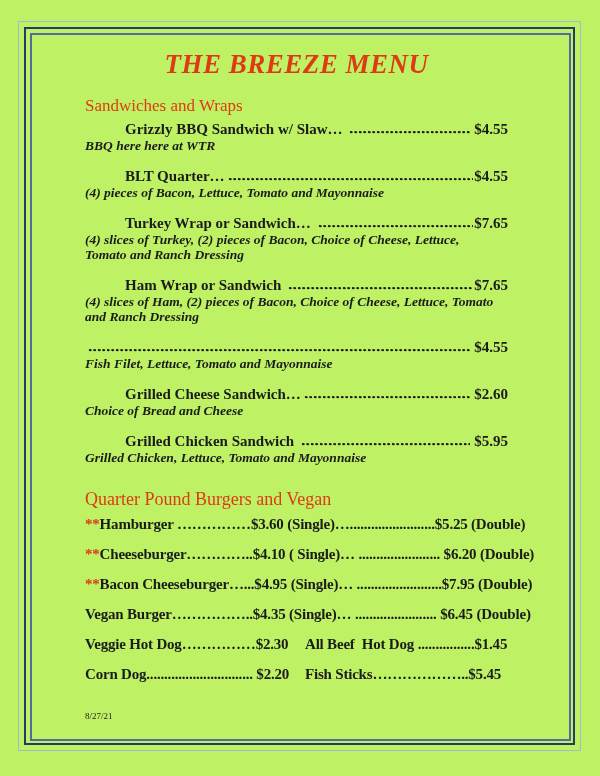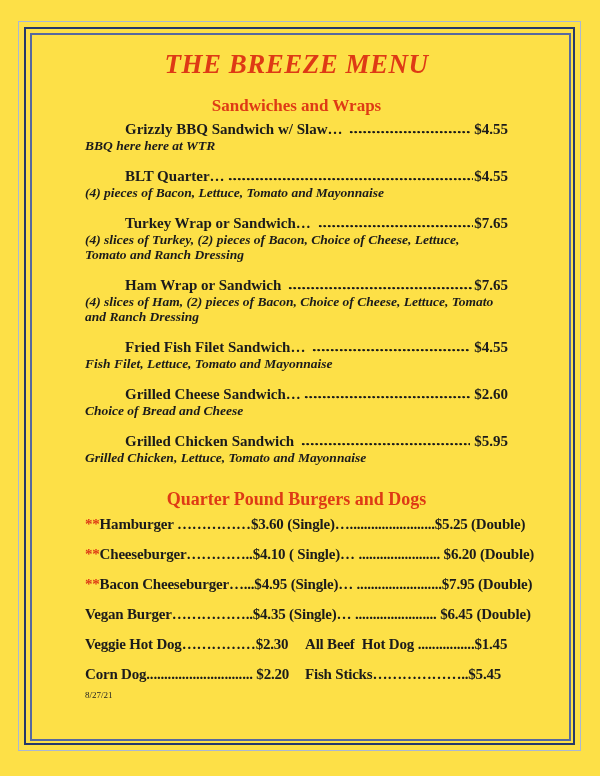--- a/index.html
+++ b/index.html
@@ -9,37 +9,37 @@
     --b2:#26396b;
     --b3:#56699f;
   }
   html,body{margin:0;padding:0;}
   body{
     width:600px;height:776px;background:#ffffff;
     font-family:"Liberation Serif","DejaVu Serif",serif;
     color:var(--ink);
     -webkit-font-smoothing:antialiased;
   }
-  .page{position:relative;width:600px;height:776px;background:#fde047;overflow:hidden;}
+  .page{position:relative;width:600px;height:776px;background:#bef264;overflow:hidden;}
 
   
   .b-outer,.b-dark,.b-mid{position:absolute;pointer-events:none;}
   .b-outer{left:18px;top:21px;width:561px;height:728px;border:1px solid var(--b1);}
   .b-dark {left:24px;top:27px;width:547px;height:714px;border:2px solid var(--b2);}
   .b-mid  {left:30px;top:33px;width:537px;height:704px;border:2px solid var(--b3);}
 
   .content{position:absolute;left:85px;top:0;width:423px;}
 
   .title{
     margin:49px 0 0 0;text-align:center;
     font-size:27px;line-height:31px;font-weight:bold;font-style:italic;
     color:var(--accent);letter-spacing:0.5px;white-space:pre;
   }
   .sec-heading{
-    text-align:center;font-weight:bold;color:var(--accent);white-space:pre;
+    font-weight:normal;color:var(--accent);white-space:pre;
   }
   .sec-heading.sandwiches{margin-top:16px;font-size:17px;line-height:20px;}
   .sec-heading.burgers{margin-top:23px;font-size:18px;line-height:22px;}
 
   .items{margin-top:4px;}
   .menu-item{margin-bottom:14px;}
   .menu-item.gap-top{margin-top:5px;}
   .item-row{display:flex;align-items:baseline;font-size:15px;font-weight:bold;line-height:18px;}
   .item-name{white-space:pre;flex:0 0 auto;margin-left:40px;}
   .item-price{white-space:pre;flex:0 0 auto;}
@@ -57,21 +57,21 @@
   .burger-line{
     font-size:15px;font-weight:bold;line-height:19px;margin-bottom:11px;
     white-space:pre;letter-spacing:-0.2px;text-align:center;
   }
   .stars{color:var(--accent);}
   .pair-line{display:flex;font-size:15px;font-weight:bold;line-height:19px;margin-bottom:11px;letter-spacing:-0.2px;align-items:center;}
   .pair-left{flex:0 0 220px;white-space:pre;}
   .pair-right{white-space:pre;}
 
   .footer-date{
-    position:absolute;left:85px;top:690px;
+    position:absolute;left:85px;top:711px;
     font-size:9px;line-height:11px;color:#222;
   }
 </style>
 </head>
 <body>
 
 <div class="page">
   <div class="b-outer"></div>
   <div class="b-dark"></div>
   <div class="b-mid"></div>
@@ -117,21 +117,20 @@
           <span class="item-name">Ham Wrap or Sandwich </span>
           <span class="leader"></span>
           <span class="item-price">$7.65</span>
         </div>
         <div class="item-desc">(4) slices of Ham, (2) pieces of Bacon, Choice of Cheese, Lettuce, Tomato
 and Ranch Dressing</div>
       </div>
 
       <div class="menu-item">
         <div class="item-row">
-          <span class="item-name">Fried Fish Filet Sandwich… </span>
           <span class="leader"></span>
           <span class="item-price"> $4.55</span>
         </div>
         <div class="item-desc">Fish Filet, Lettuce, Tomato and Mayonnaise</div>
       </div>
 
       <div class="menu-item">
         <div class="item-row">
           <span class="item-name">Grilled Cheese Sandwich…</span>
           <span class="leader"></span>
@@ -144,21 +143,21 @@
         <div class="item-row">
           <span class="item-name">Grilled Chicken Sandwich </span>
           <span class="leader"></span>
           <span class="item-price"> $5.95</span>
         </div>
         <div class="item-desc">Grilled Chicken, Lettuce, Tomato and Mayonnaise</div>
       </div>
 
     </div>
 
-    <div class="sec-heading burgers">Quarter Pound Burgers and Dogs</div>
+    <div class="sec-heading burgers">Quarter Pound Burgers and Vegan</div>
 
     <div class="burger-lines">
 
       <div class="burger-line"><span class="stars">**</span><span>Hamburger ……………$3.60 (Single)…........................$5.25 (Double)</span></div>
 
       <div class="burger-line"><span class="stars">**</span><span>Cheeseburger…………..$4.10 ( Single)… ....................... $6.20 (Double)</span></div>
 
       <div class="burger-line"><span class="stars">**</span><span>Bacon Cheeseburger…...$4.95 (Single)… ........................$7.95 (Double)</span></div>
 
       <div class="burger-line"><span class="stars"></span><span>Vegan Burger……………..$4.35 (Single)… ....................... $6.45 (Double)</span></div>

